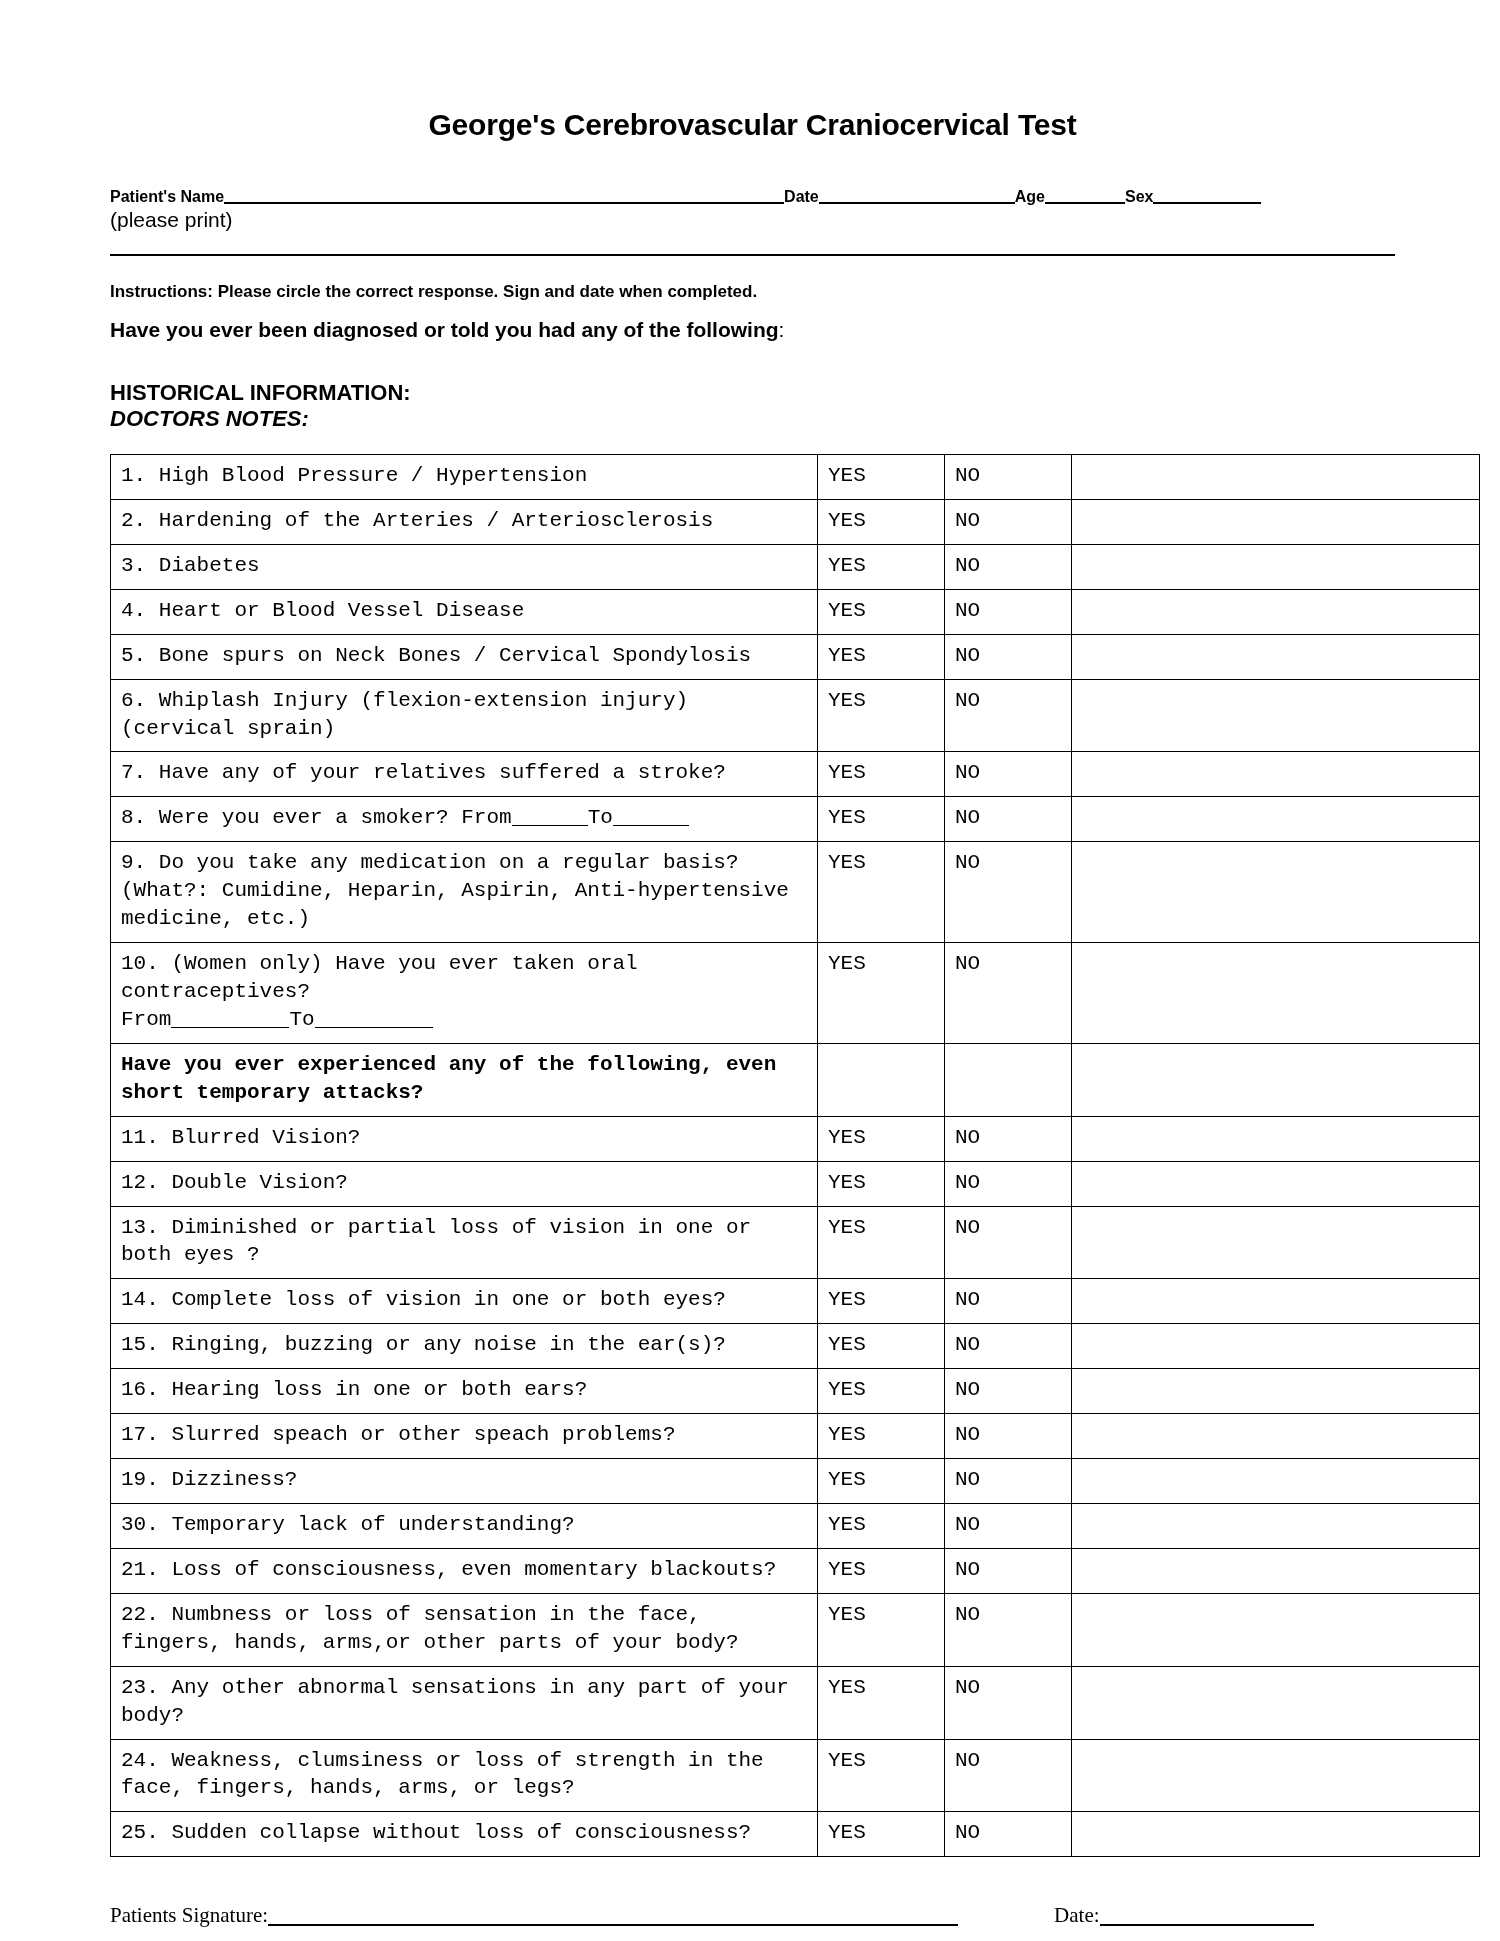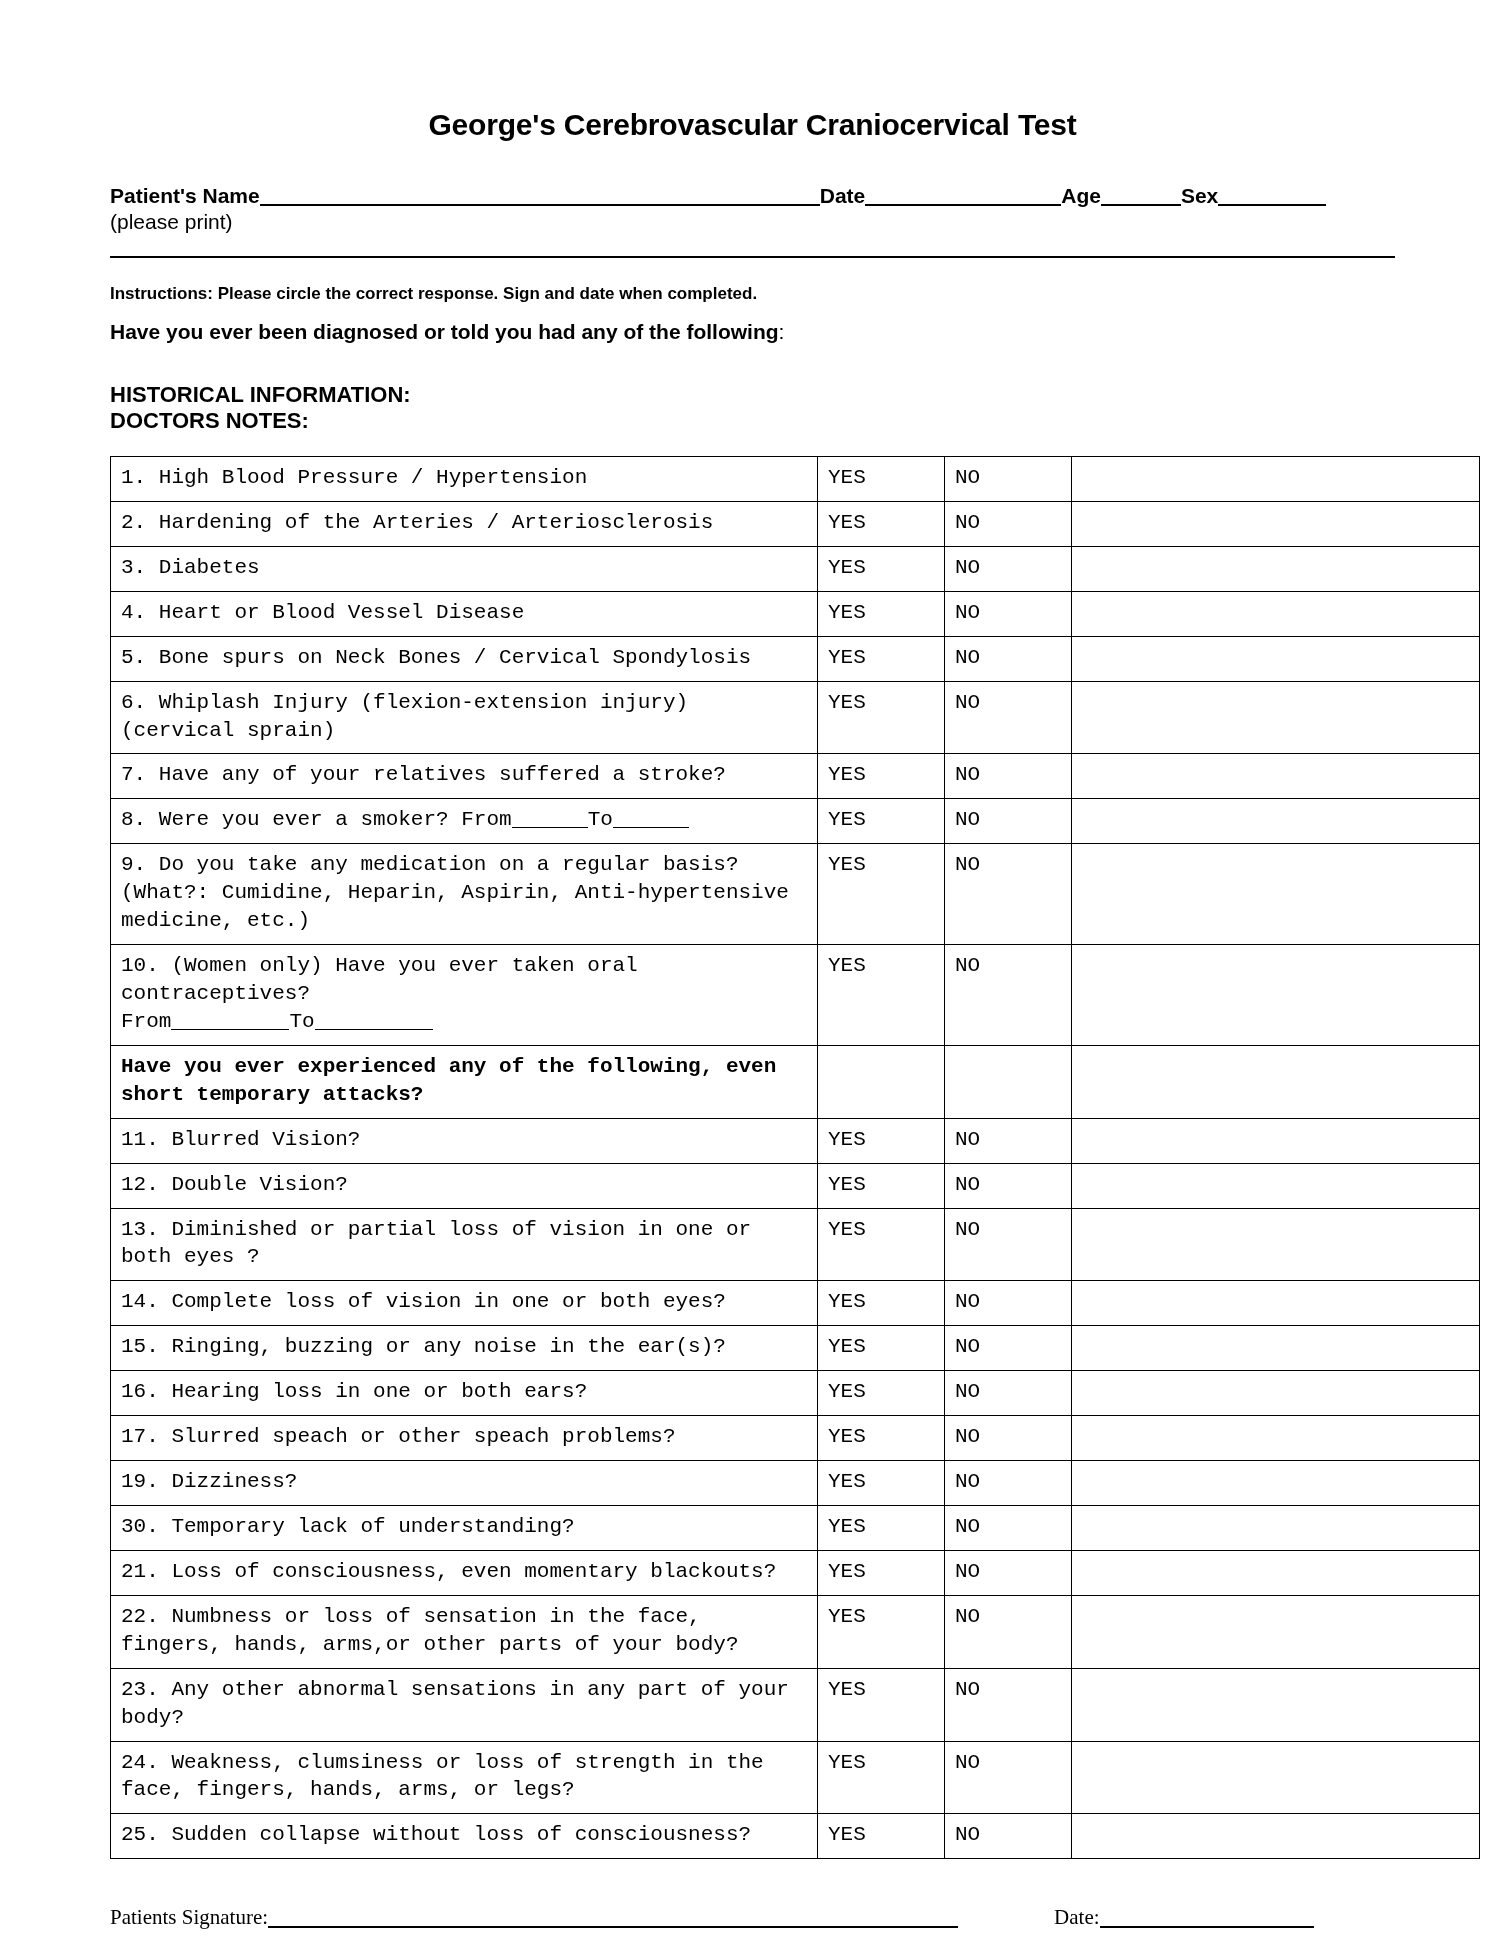--- a/index.html
+++ b/index.html
@@ -37,21 +37,21 @@
     text-align: center;
     margin-top: 108px;
     letter-spacing: -0.2px;
     white-space: nowrap;
   }
 
   
   .id-row {
     font-family: "Liberation Sans", sans-serif;
     font-weight: bold;
-    font-size: 21px;
+    font-size: 16px;
     margin-top: 42px;
     display: flex;
     align-items: flex-end;
     white-space: nowrap;
   }
   .id-label { flex: 0 0 auto; }
   .rule {
     flex: 0 0 auto;
     border-bottom: 2.5px solid #000;
     height: 18px;
@@ -95,21 +95,21 @@
   .section-heads {
     display: flex;
     justify-content: space-between;
     align-items: baseline;
     font-family: "Liberation Sans", sans-serif;
     font-weight: bold;
     font-size: 22px;
     margin-top: 38px;
     flex-direction: column;
   }
-  .section-heads .right { margin-right: 71px; }
+  .section-heads .right { margin-right: 71px; font-style: italic; }
 
   
   table.form {
     border-collapse: collapse;
     width: 1285px;
     margin-top: 22px;
     table-layout: fixed;
     font-family: Liberation Mono, monospace;
     font-size: 21px;
   }

